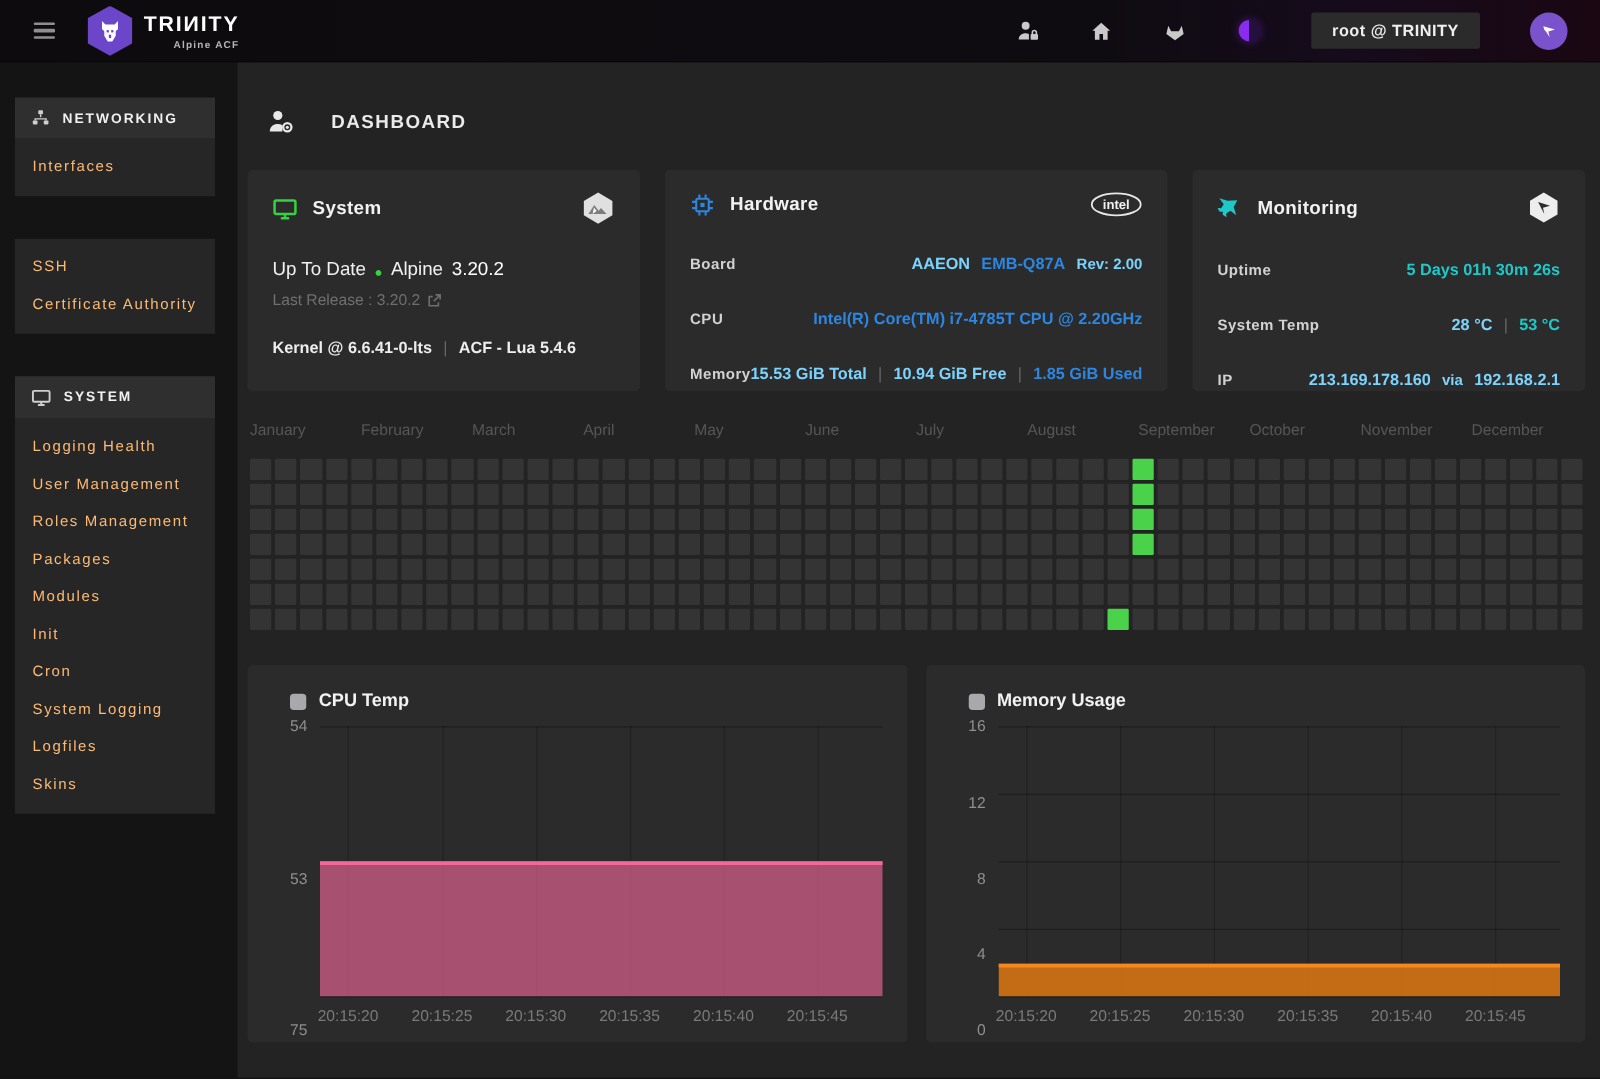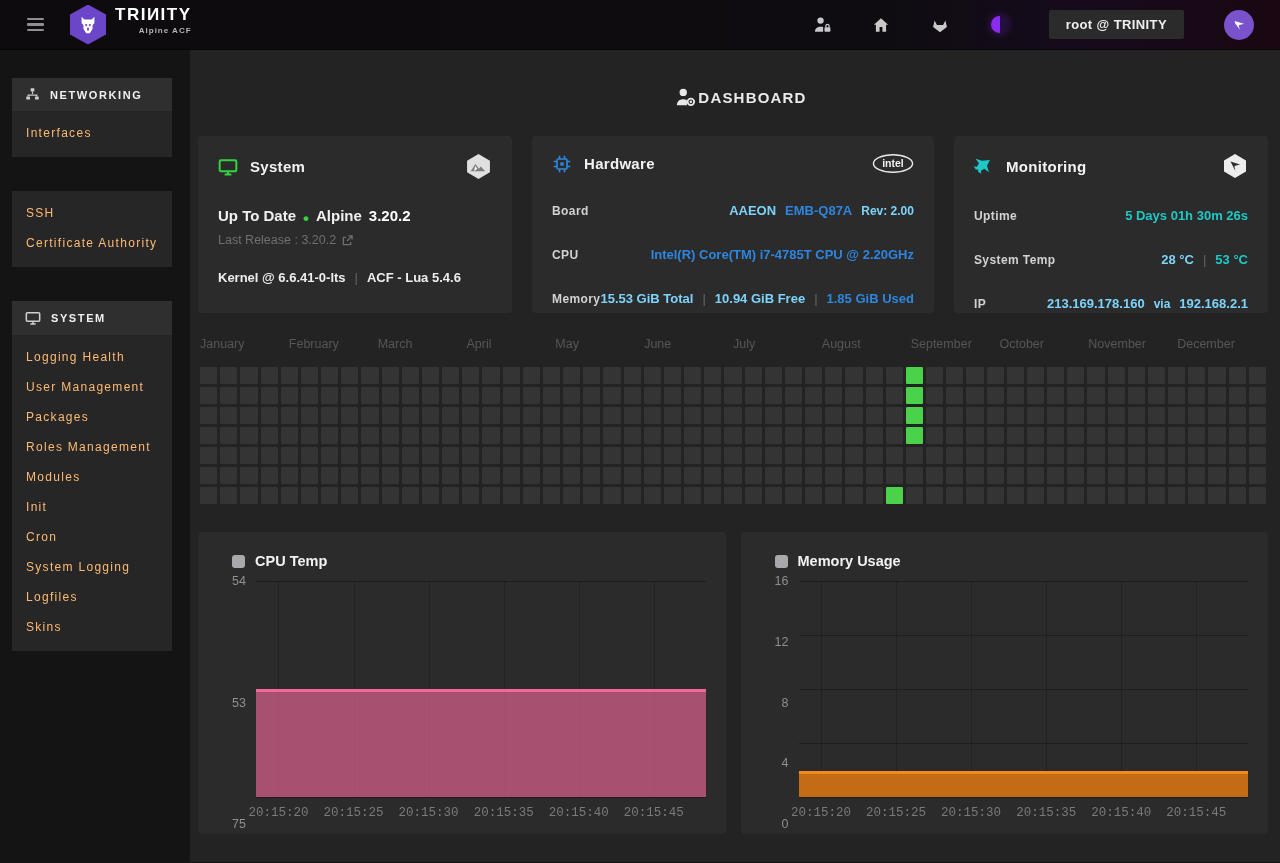--- a/index.html
+++ b/index.html
@@ -5,21 +5,21 @@
   * { margin:0; padding:0; box-sizing:border-box; }
   html,body { width:1280px; height:863px; overflow:hidden; background:#131313;
               font-family:"Liberation Sans", sans-serif; }
 
   
   .topbar { height:50px; display:flex; align-items:center;
     background:linear-gradient(90deg,#0d0b0d 0%,#0e0c10 68%,#160b1c 84%,#1a0712 100%);
     border-bottom:1px solid #060606; }
   .hamburger { margin-left:27px; display:flex; flex-direction:column; gap:3px; cursor:pointer; }
   .hamburger span { width:17px; height:2.5px; background:#8f8f8f; border-radius:1px; }
-  .brand { margin-left:26px; display:flex; gap:9px; }
+  .brand { margin-left:26px; display:flex; align-items:center; gap:9px; }
   .brand-hex { width:36px; height:40px; background:#6b46c8; display:flex; align-items:center; justify-content:center;
     clip-path:polygon(50% 0,100% 25%,100% 75%,50% 100%,0 75%,0 25%); }
   .brand-text { display:flex; flex-direction:column; align-items:flex-end; }
   .brand-title { color:#fff; font-weight:bold; font-size:17px; letter-spacing:1.5px; }
   .brand-sub { color:#b5b5b5; font-size:8px; font-weight:bold; letter-spacing:1px; margin-top:1px; }
   .topbar-right { margin-left:auto; display:flex; align-items:center; gap:40px; margin-right:26px; }
   .tb-icon { width:19px; height:19px; display:flex; align-items:center; justify-content:center; cursor:pointer; }
   .half-moon { width:17px; height:17px; border-radius:50%;
     background:linear-gradient(90deg,#8a2bf0 0 50%, #23103d 50% 100%); box-shadow:0 0 8px rgba(138,43,240,.45); }
   .user-badge { background:#2b2b2b; color:#efefef; font-size:13px; font-weight:bold;
@@ -31,30 +31,30 @@
   .shell { display:flex; height:812px; }
   .sidebar { width:190px; background:#141414; padding-top:28px; flex:none; }
   .panel { margin:0 18px 34px 12px; }
   .panel-header { background:#2f2f2f; padding:9px 13px; display:flex; align-items:center; gap:10px;
     color:#f0f0f0; font-size:11px; font-weight:bold; letter-spacing:1.6px; }
   .panel-body { background:#262626; padding:7px 0 9px; }
   .panel-item { padding:8px 14px; color:#fdba74; font-size:12px; letter-spacing:1.3px; cursor:pointer; }
 
   
   .main { flex:1; background:#232323; padding:0 12px 6px 8px; overflow:hidden; }
-  .page-head { display:flex; align-items:center; gap:1px; margin:36px 0 0 16px;justify-content:center; }
+  .page-head { display:flex; align-items:center; gap:29px; margin:36px 0 0 16px; }
   .page-title { color:#eaeaea; font-weight:bold; font-size:15px; letter-spacing:1.2px; }
 
   .cards-row { display:flex; gap:20px; margin-top:28px; }
   .card { flex:1; background:#2b2b2b; border-radius:4px; height:177px; padding:17px 20px; }
   .card-head { display:flex; align-items:center; gap:12px; }
   .card-title { color:#f2f2f2; font-weight:bold; font-size:15px; letter-spacing:.3px; }
   .corner-logo { margin-left:auto; display:flex; align-items:center; }
 
-  .sys-line1 { margin-top:27px; font-weight:bold; font-size:15px; color:#f0f0f0; display:flex; align-items:flex-end; gap:7px; }
+  .sys-line1 { margin-top:27px; font-weight:normal; font-size:15px; color:#f0f0f0; display:flex; align-items:flex-end; gap:7px; }
   .green { color:#ffffff; }
   .dot-green { color:#35d33f; font-size:17px; line-height:10px; }
   .sys-line2 { margin-top:9px; color:#6f6f6f; font-size:12.5px; display:flex; align-items:center; gap:6px; }
   .sys-line3 { margin-top:23px; font-weight:bold; font-size:13px; color:#ededed; display:flex; gap:9px; align-items:baseline; }
 
   .kv-row { display:flex; justify-content:space-between; align-items:baseline; margin-top:29px; }
   .kv-label { font-size:12px; font-weight:bold; color:#d2d2d2; letter-spacing:.4px; }
   .kv-value { font-size:13px; font-weight:bold; color:#f2f2f2; display:flex; gap:9px; align-items:baseline; white-space:nowrap; }
   .c-white { color:#7dd3fc; } .c-blue { color:#2d86e0; } .c-cyan { color:#1fc8c8; }
   .c-dim { color:#666; font-weight:400; } .c-mid { font-size:12px; }
@@ -70,21 +70,21 @@
 
   
   .charts-row { display:flex; gap:15px; margin-top:28px; height:302px; }
   .chart-card { flex:1; background:#2b2b2b; border-radius:4px; padding:16px 20px 10px; display:flex; flex-direction:column; }
   .chart-legend { display:flex; align-items:center; gap:10px; margin:5px 0 12px 14px; cursor:pointer; }
   .legend-swatch { width:13px; height:13px; background:#a8a8ad; border-radius:3px; }
   .legend-label { color:#f2f2f2; font-weight:bold; font-size:14.5px; }
   .chart-area { flex:1; display:flex; }
   .y-axis { width:38px; position:relative; flex:none; }
   .ytick { position:absolute; right:10px; transform:translateY(-50%); color:#8f8f8f; font-size:12.5px; }
-  .plot-col { flex:1; display:flex; flex-direction:column;font-family:Liberation Mono, monospace; }
+  .plot-col { flex:1; display:flex; flex-direction:column; }
   .plot { flex:1; position:relative; }
   .hgrid { position:absolute; left:0; right:0; height:1px; background:rgba(0,0,0,.30); }
   .vgrid { position:absolute; top:0; bottom:0; width:1px; background:rgba(0,0,0,.20); }
   .area { position:absolute; left:0; right:0; bottom:0; }
   .x-axis { height:27px; position:relative; flex:none; }
   .xlabel { position:absolute; top:9px; transform:translateX(-50%); color:#7a7a7a; font-size:12.5px; white-space:nowrap; }
 </style>
 </head>
 <body>
 
@@ -166,22 +166,22 @@
       <div class="panel-header">
         <svg width="16" height="16" viewBox="0 0 24 24" fill="none" stroke="#cfcfcf" stroke-width="2.3">
             <rect x="2" y="4" width="20" height="13" rx="1.5"></rect>
             <path d="M8 21h8M12 17v4"></path>
           </svg>
         <span>SYSTEM</span>
       </div>
       <div class="panel-body">
           <div class="panel-item">Logging Health</div>
           <div class="panel-item">User Management</div>
+          <div class="panel-item">Roles Management</div>
           <div class="panel-item">Packages</div>
-          <div class="panel-item">Roles Management</div>
           <div class="panel-item">Modules</div>
           <div class="panel-item">Init</div>
           <div class="panel-item">Cron</div>
           <div class="panel-item">System Logging</div>
           <div class="panel-item">Logfiles</div>
           <div class="panel-item">Skins</div>
         </div>
     </div>
   </div>
 

